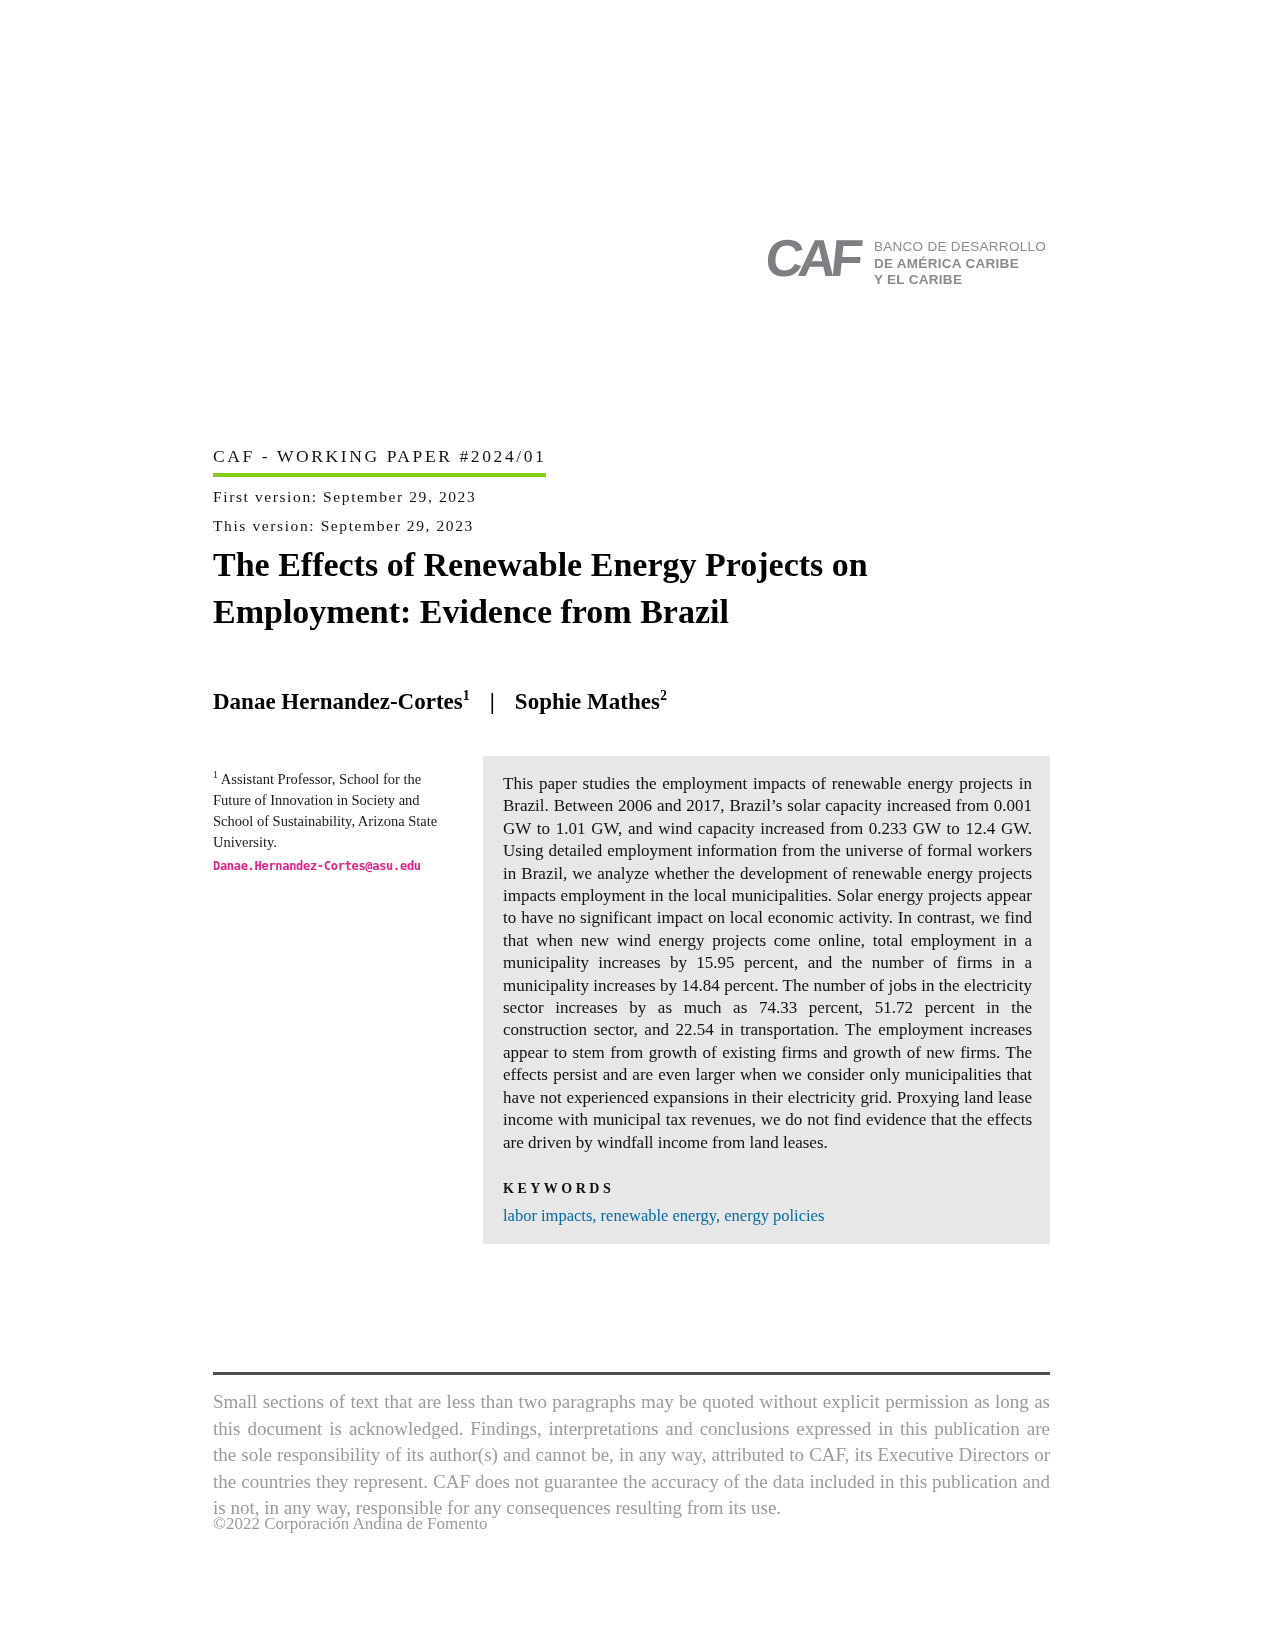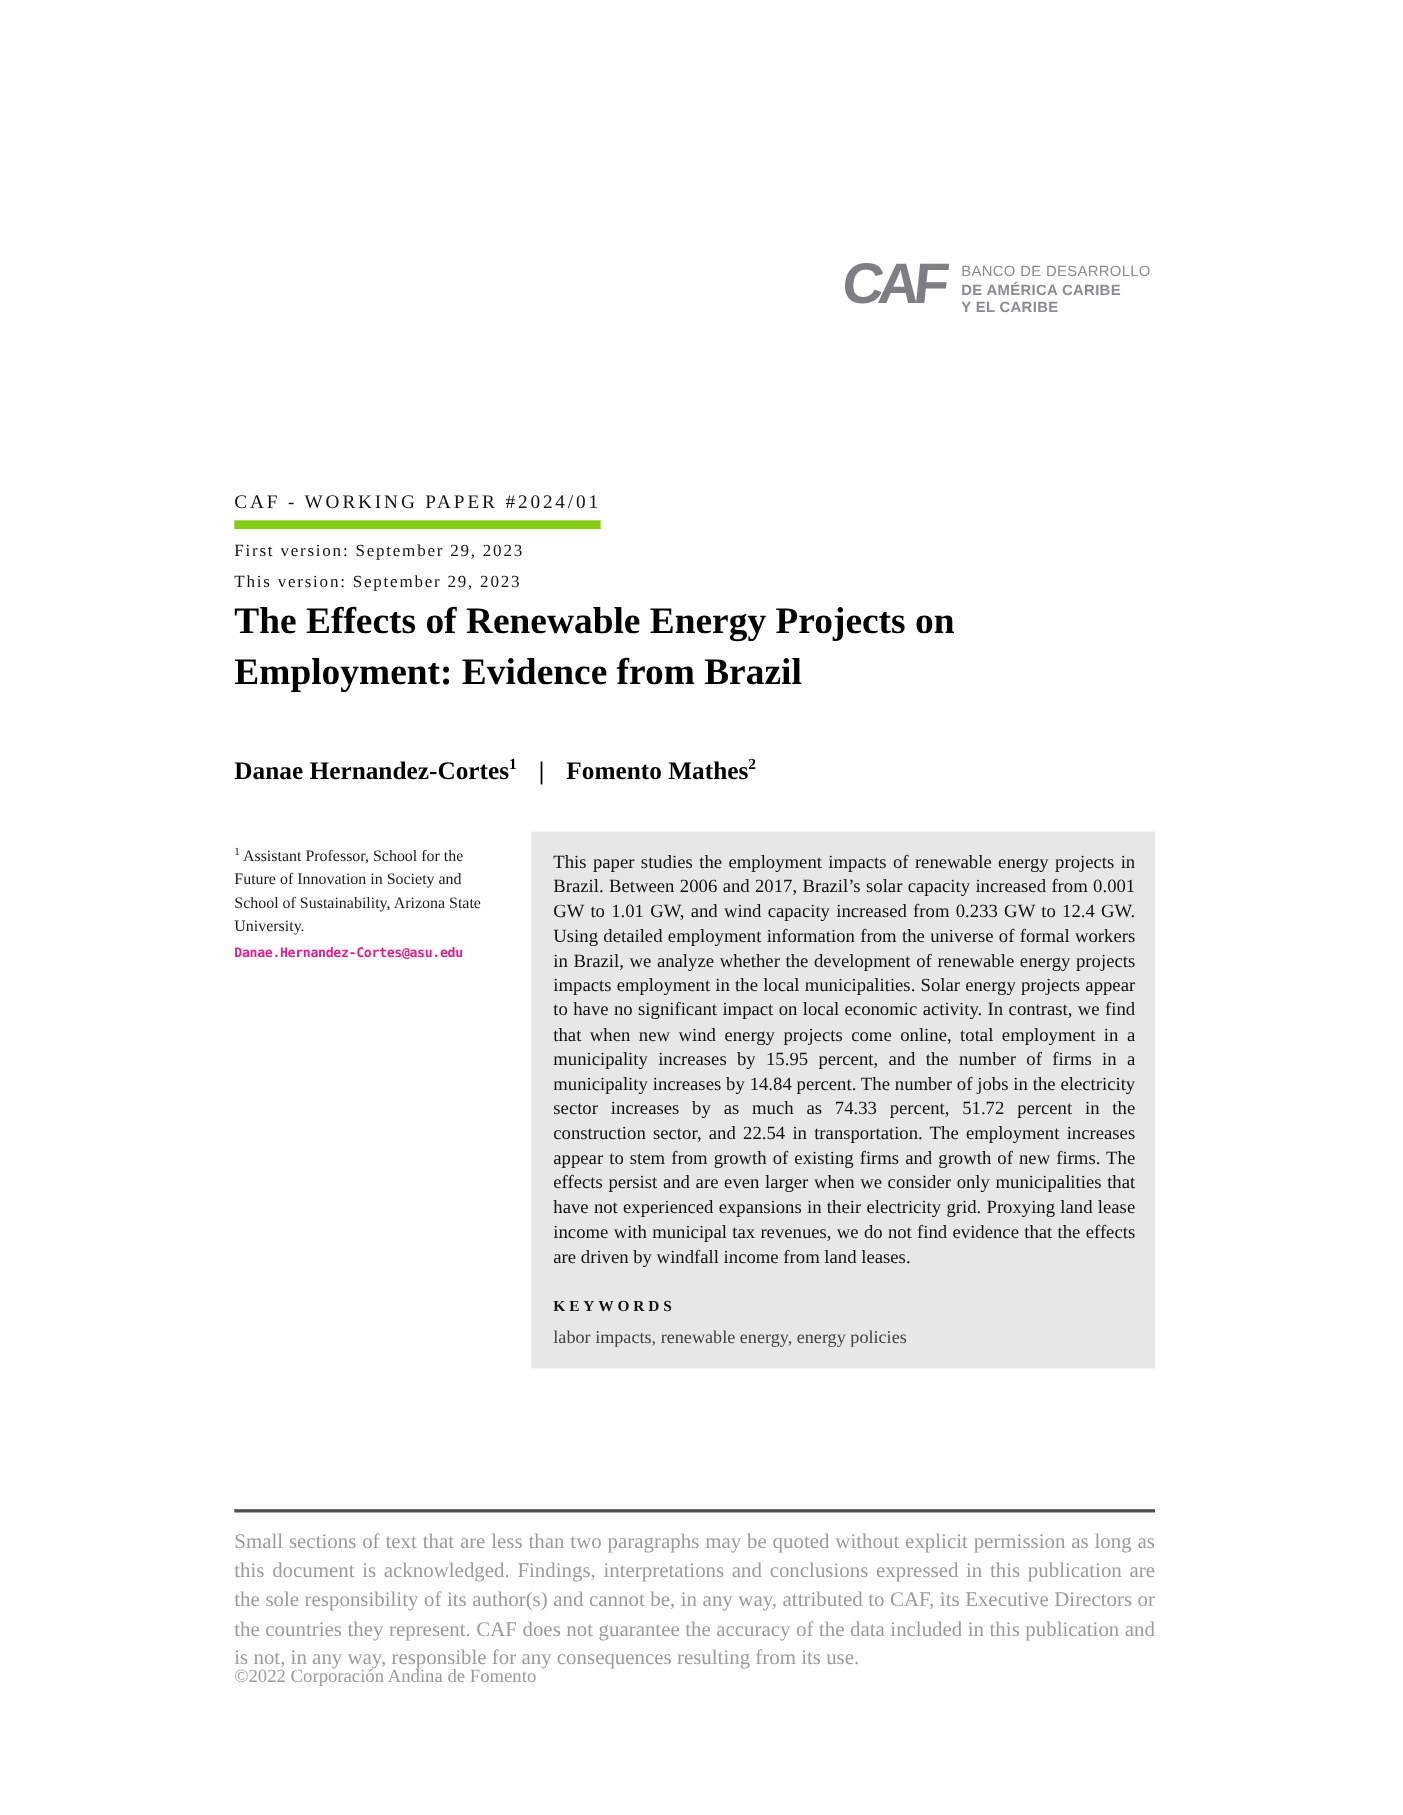--- a/index.html
+++ b/index.html
@@ -36,21 +36,21 @@
   }
   .logo-text .bold-line { font-weight: bold; }
 
   
   .wp-header { position: absolute; left: 213px; top: 446px; color: #131313; }
   .series {
     display: inline-block;
     font-size: 17.5px;
     letter-spacing: 2.6px;
     padding-bottom: 6px;
-    border-bottom: 8px solid #84cc16;
+    border-bottom: 4px solid #84cc16;
   }
   .version { font-size: 15.5px; letter-spacing: 1.6px; margin-top: 11px; }
 
   
   .title {
     position: absolute;
     left: 213px;
     top: 541px;
     width: 780px;
     font-size: 34px;
@@ -101,21 +101,21 @@
     text-align: justify;
     color: #111111;
   }
   .kw-label {
     margin-top: 27px;
     font-weight: bold;
     font-size: 14px;
     letter-spacing: 3.5px;
     color: #111111;
   }
-  .kw { margin-top: 9px; font-size: 16.5px; color: #404040; }
+  .kw { margin-top: 9px; font-size: 16.5px; color: #0369a1; }
 
   
   .rule { position: absolute; left: 213px; top: 1372px; width: 837px; height: 3px; background: #4f4f4f; }
   .disclaimer {
     position: absolute;
     left: 213px;
     top: 1389px;
     width: 837px;
     font-size: 19px;
     line-height: 26.5px;
@@ -140,21 +140,21 @@
 
   <div class="wp-header">
     <div class="series">CAF - WORKING PAPER #2024/01</div>
     <div class="version">First version: September 29, 2023</div>
     <div class="version">This version: September 29, 2023</div>
   </div>
 
   <h1 class="title">The Effects of Renewable Energy Projects on Employment: Evidence from Brazil</h1>
 
   <div class="authors">
-    <span>Danae Hernandez-Cortes</span><sup>1</sup><span class="sep">|</span><span>Fomento Mathes</span><sup>2</sup>
+    <span>Danae Hernandez-Cortes</span><sup>1</sup><span class="sep">|</span><span>Sophie Mathes</span><sup>2</sup>
   </div>
 
   <div class="content">
 
     <aside class="footnotes">
       <div class="fn">
         <div><sup>1</sup> <span>Assistant Professor, School for the Future of Innovation in Society and School of Sustainability, Arizona State University.</span></div>
         <a class="email" href="#">Danae.Hernandez-Cortes@asu.edu</a>
       </div>
     </aside>

